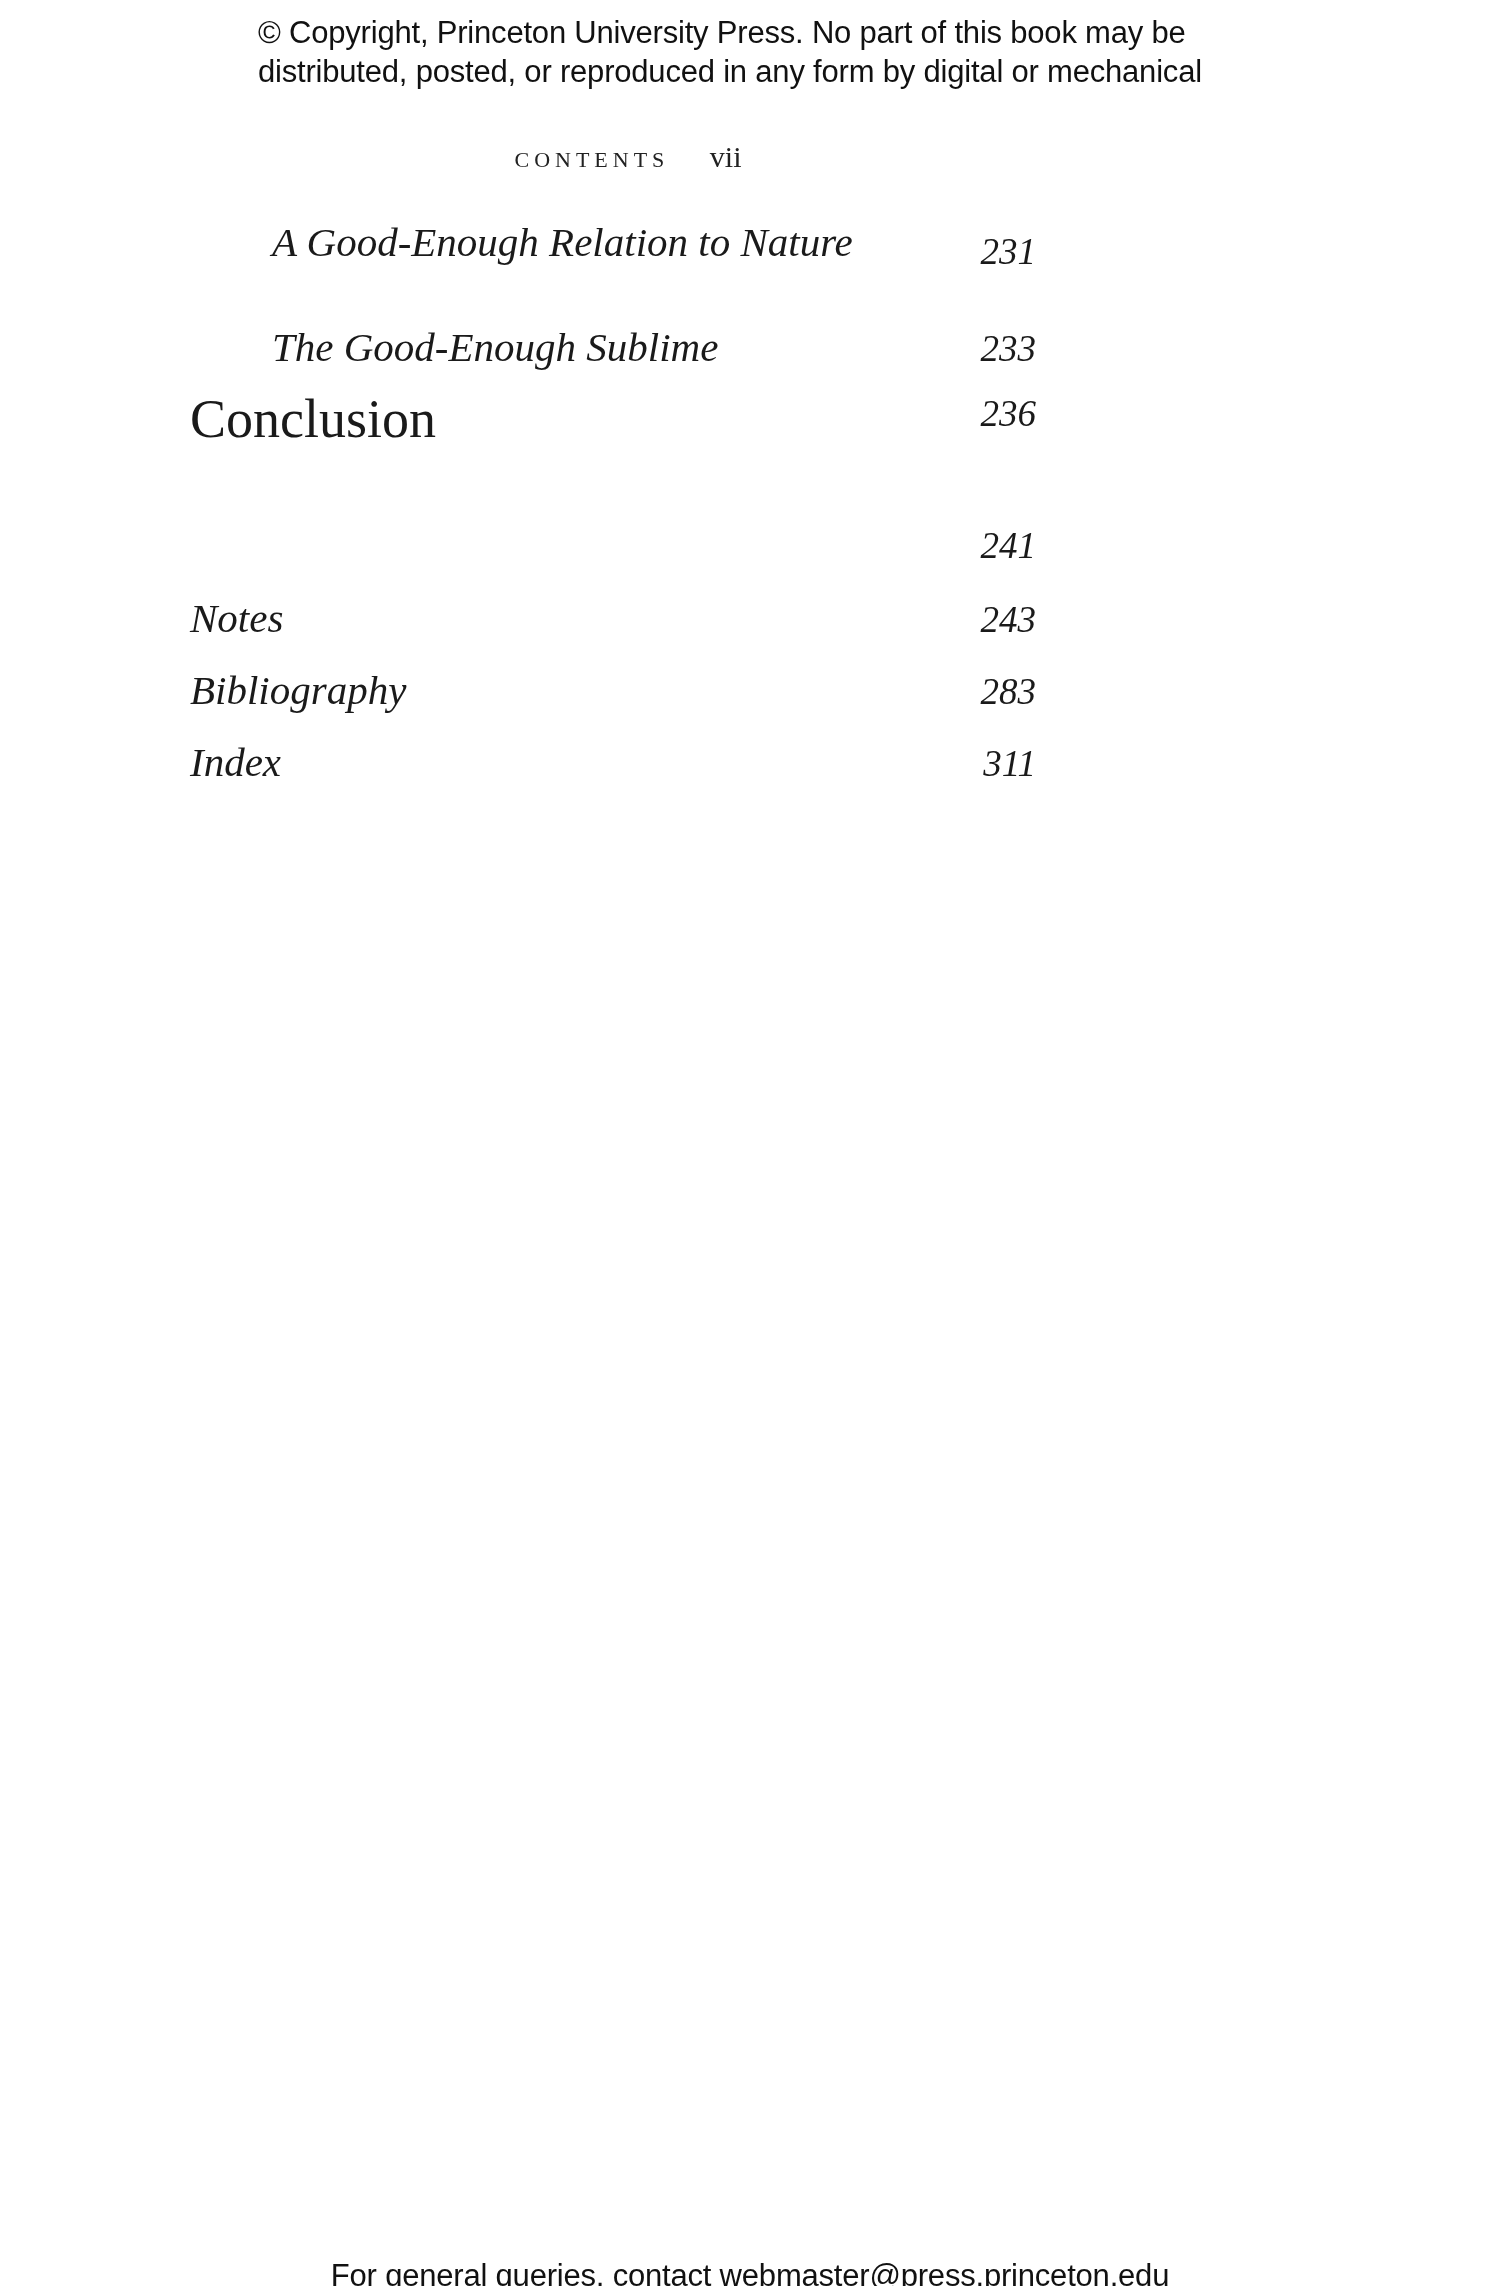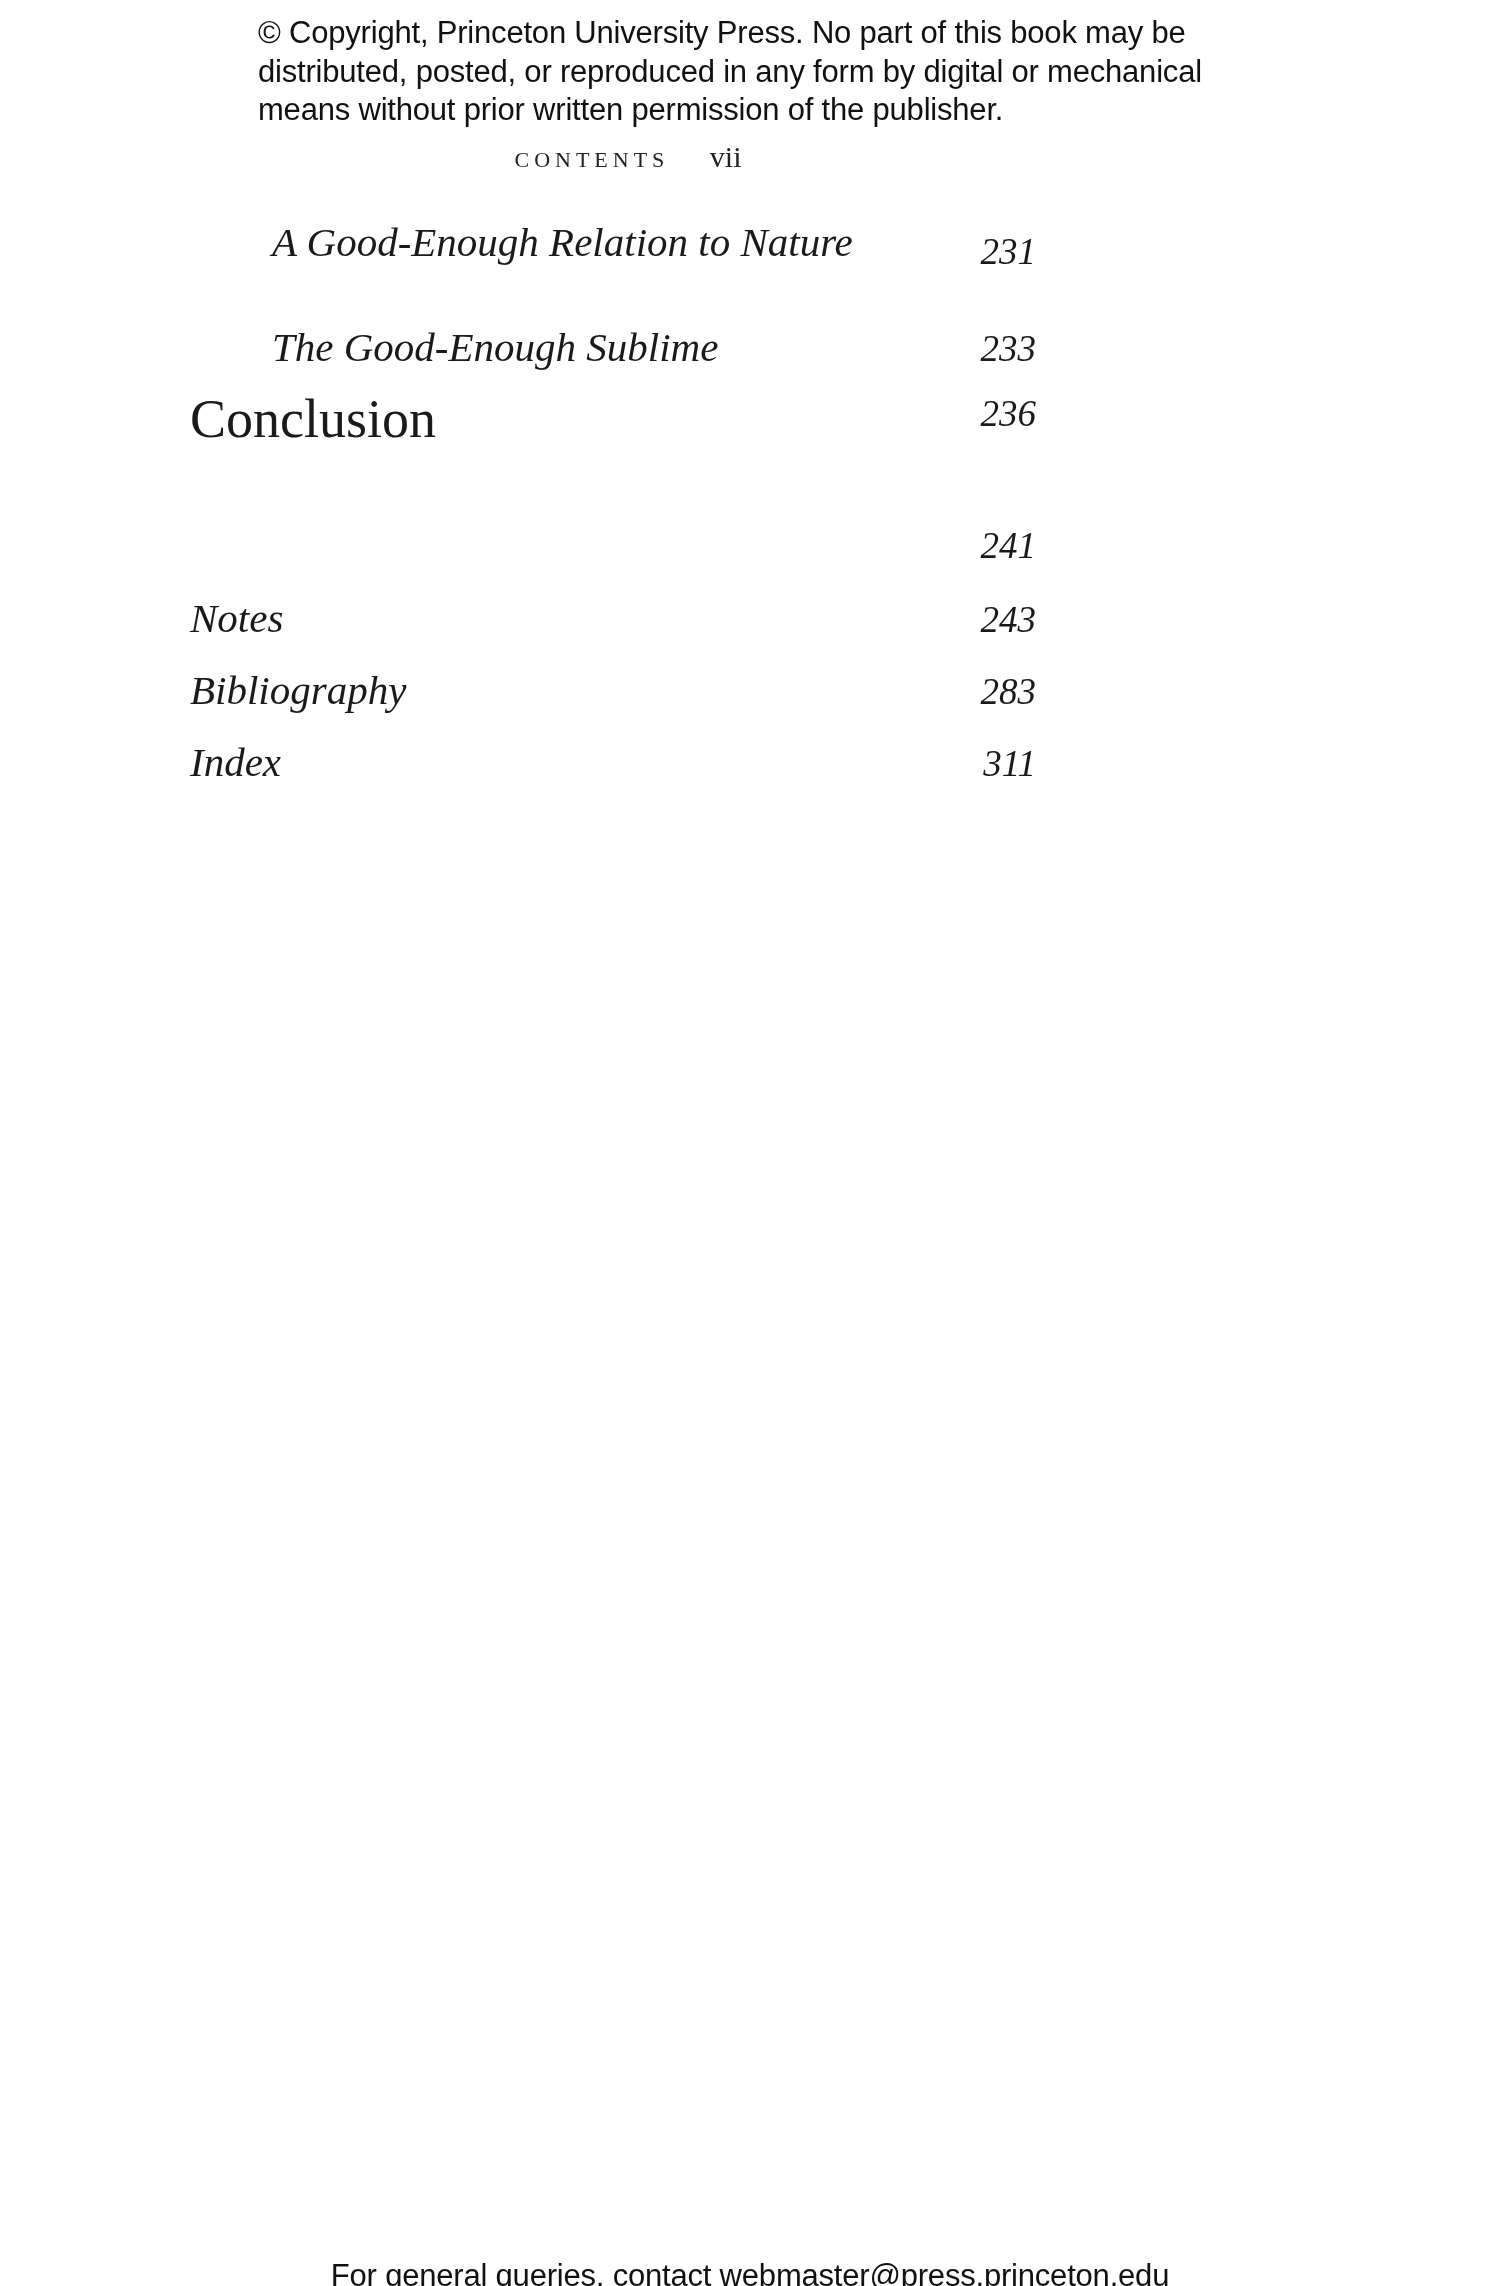--- a/index.html
+++ b/index.html
@@ -32,21 +32,20 @@
       position: absolute; top: 2224px; left: 0; width: 1500px; text-align: center;
       font-family: "Liberation Sans", sans-serif; font-size: 31px; color: #111; letter-spacing: -0.2px; margin-top: 34px;
     }
   </style>
 </head>
 <body>
 
 <div class="copyright">
   <div>© Copyright, Princeton University Press. No part of this book may be</div>
   <div>distributed, posted, or reproduced in any form by digital or mechanical</div>
-  <div>means without prior written permission of the publisher.</div>
 </div>
 
 <div class="running-head">
   <span class="rh-title">CONTENTS</span>
   <span class="rh-page">vii</span>
 </div>
 
 <div class="toc-entry sub" style="top:218px;">
   <span class="label">A Good-Enough Relation to Nature</span>
   <span class="page" style="top:12px;">231</span>

